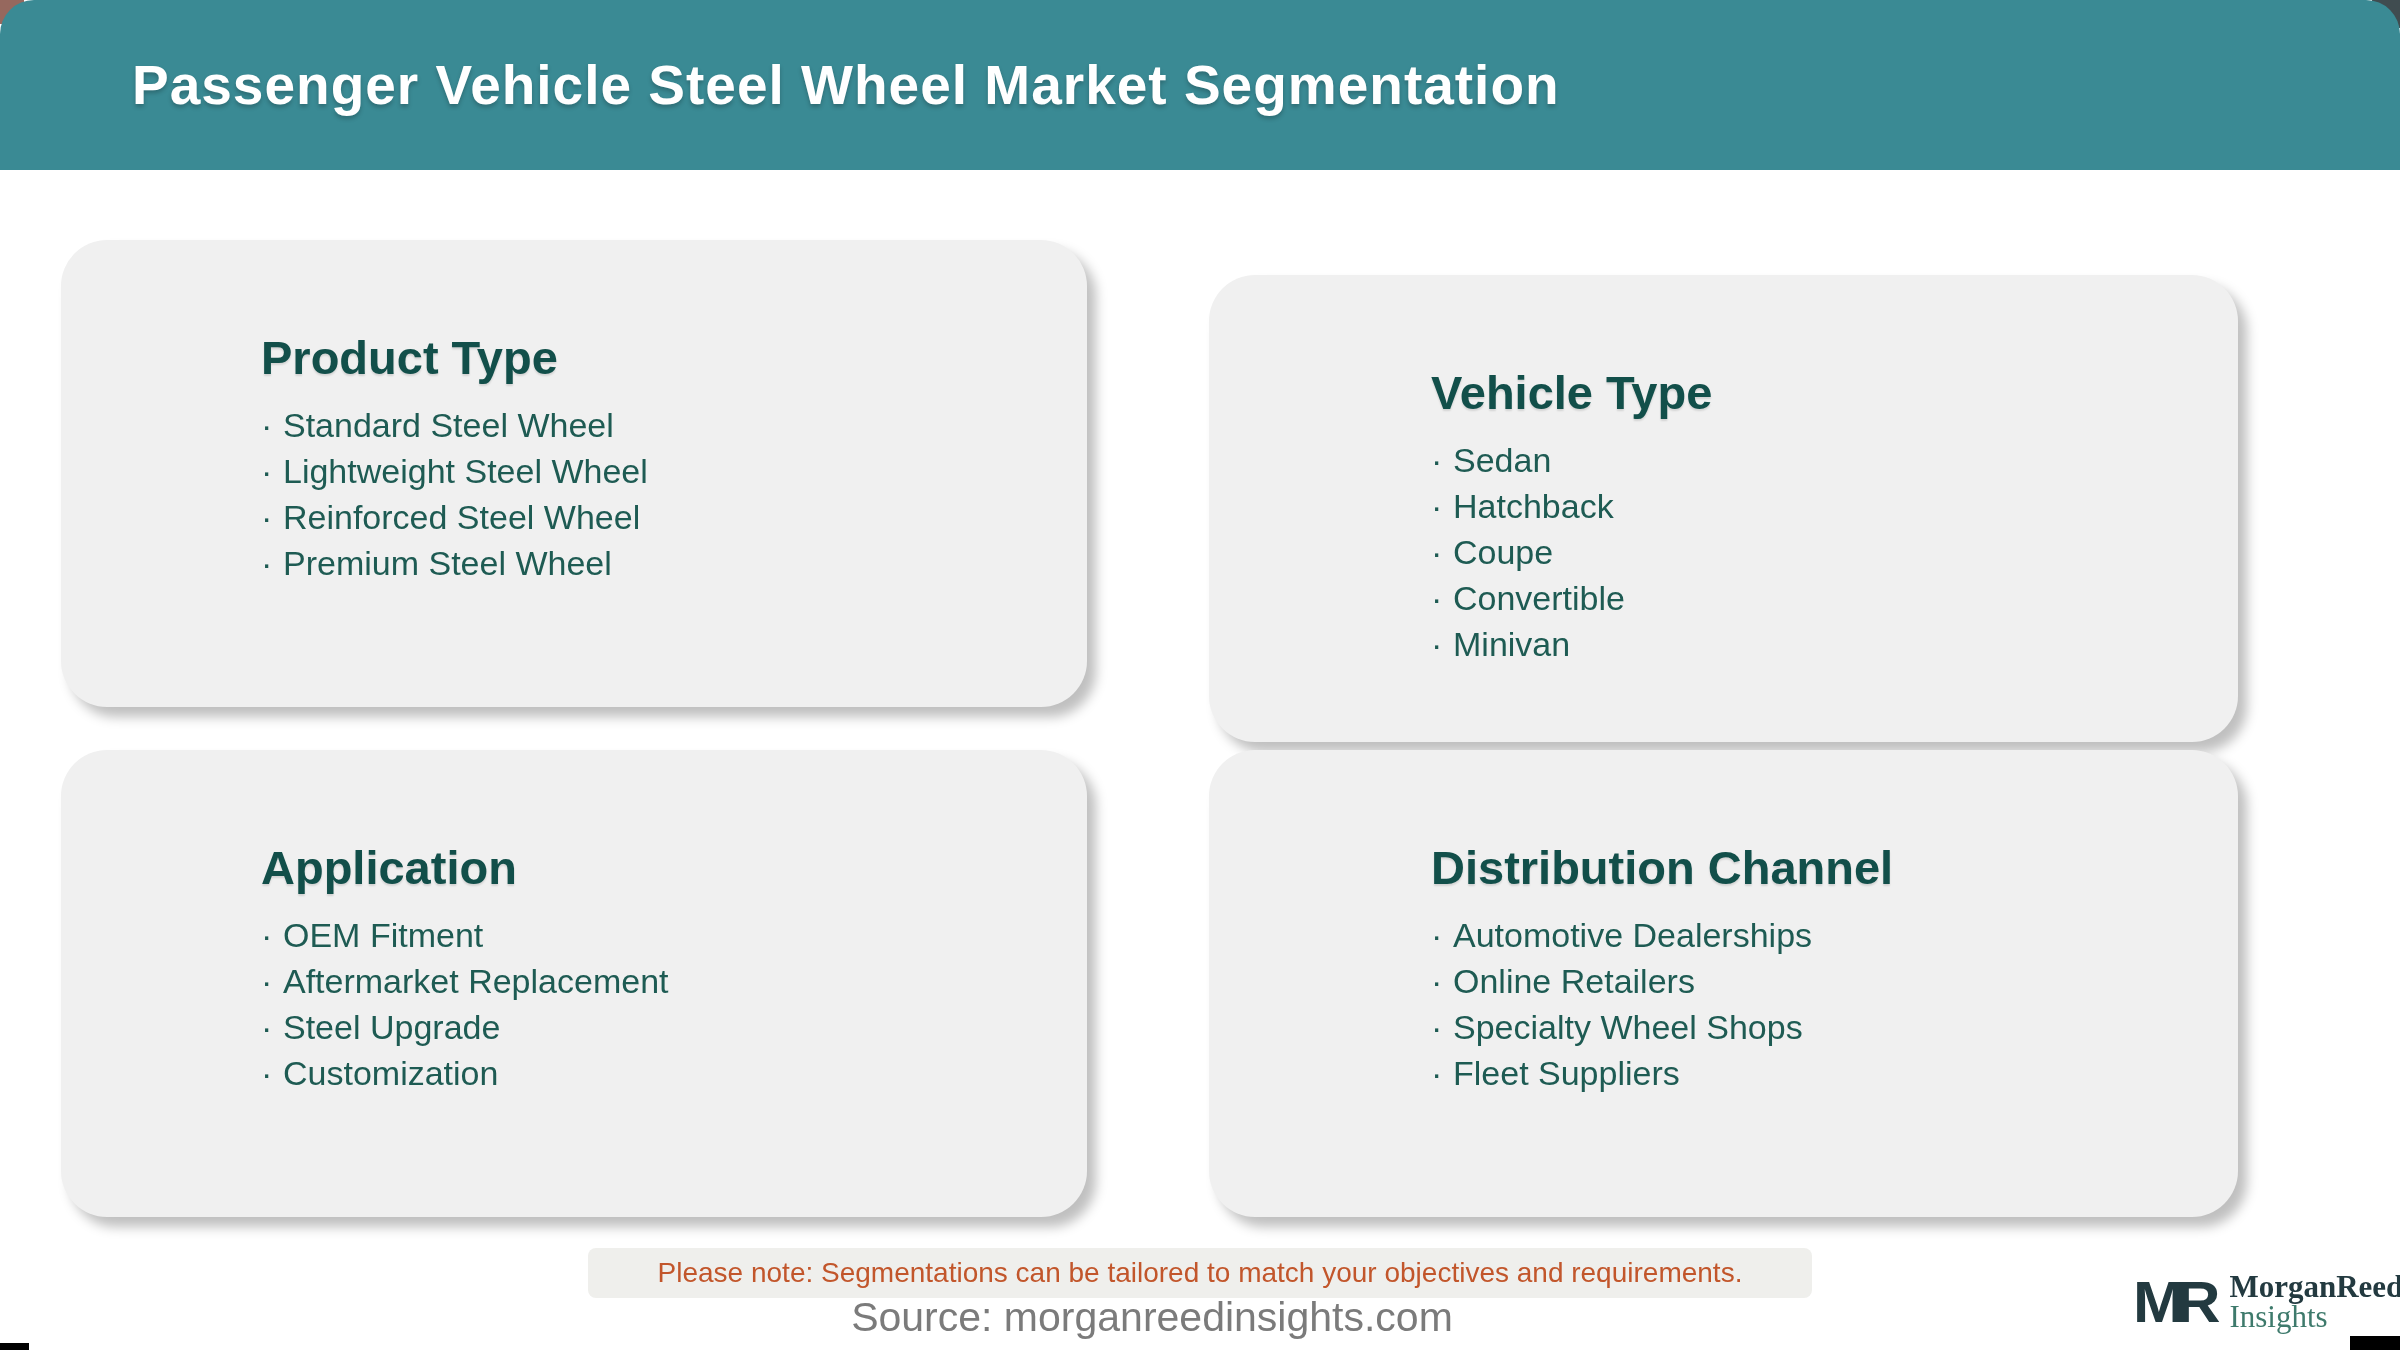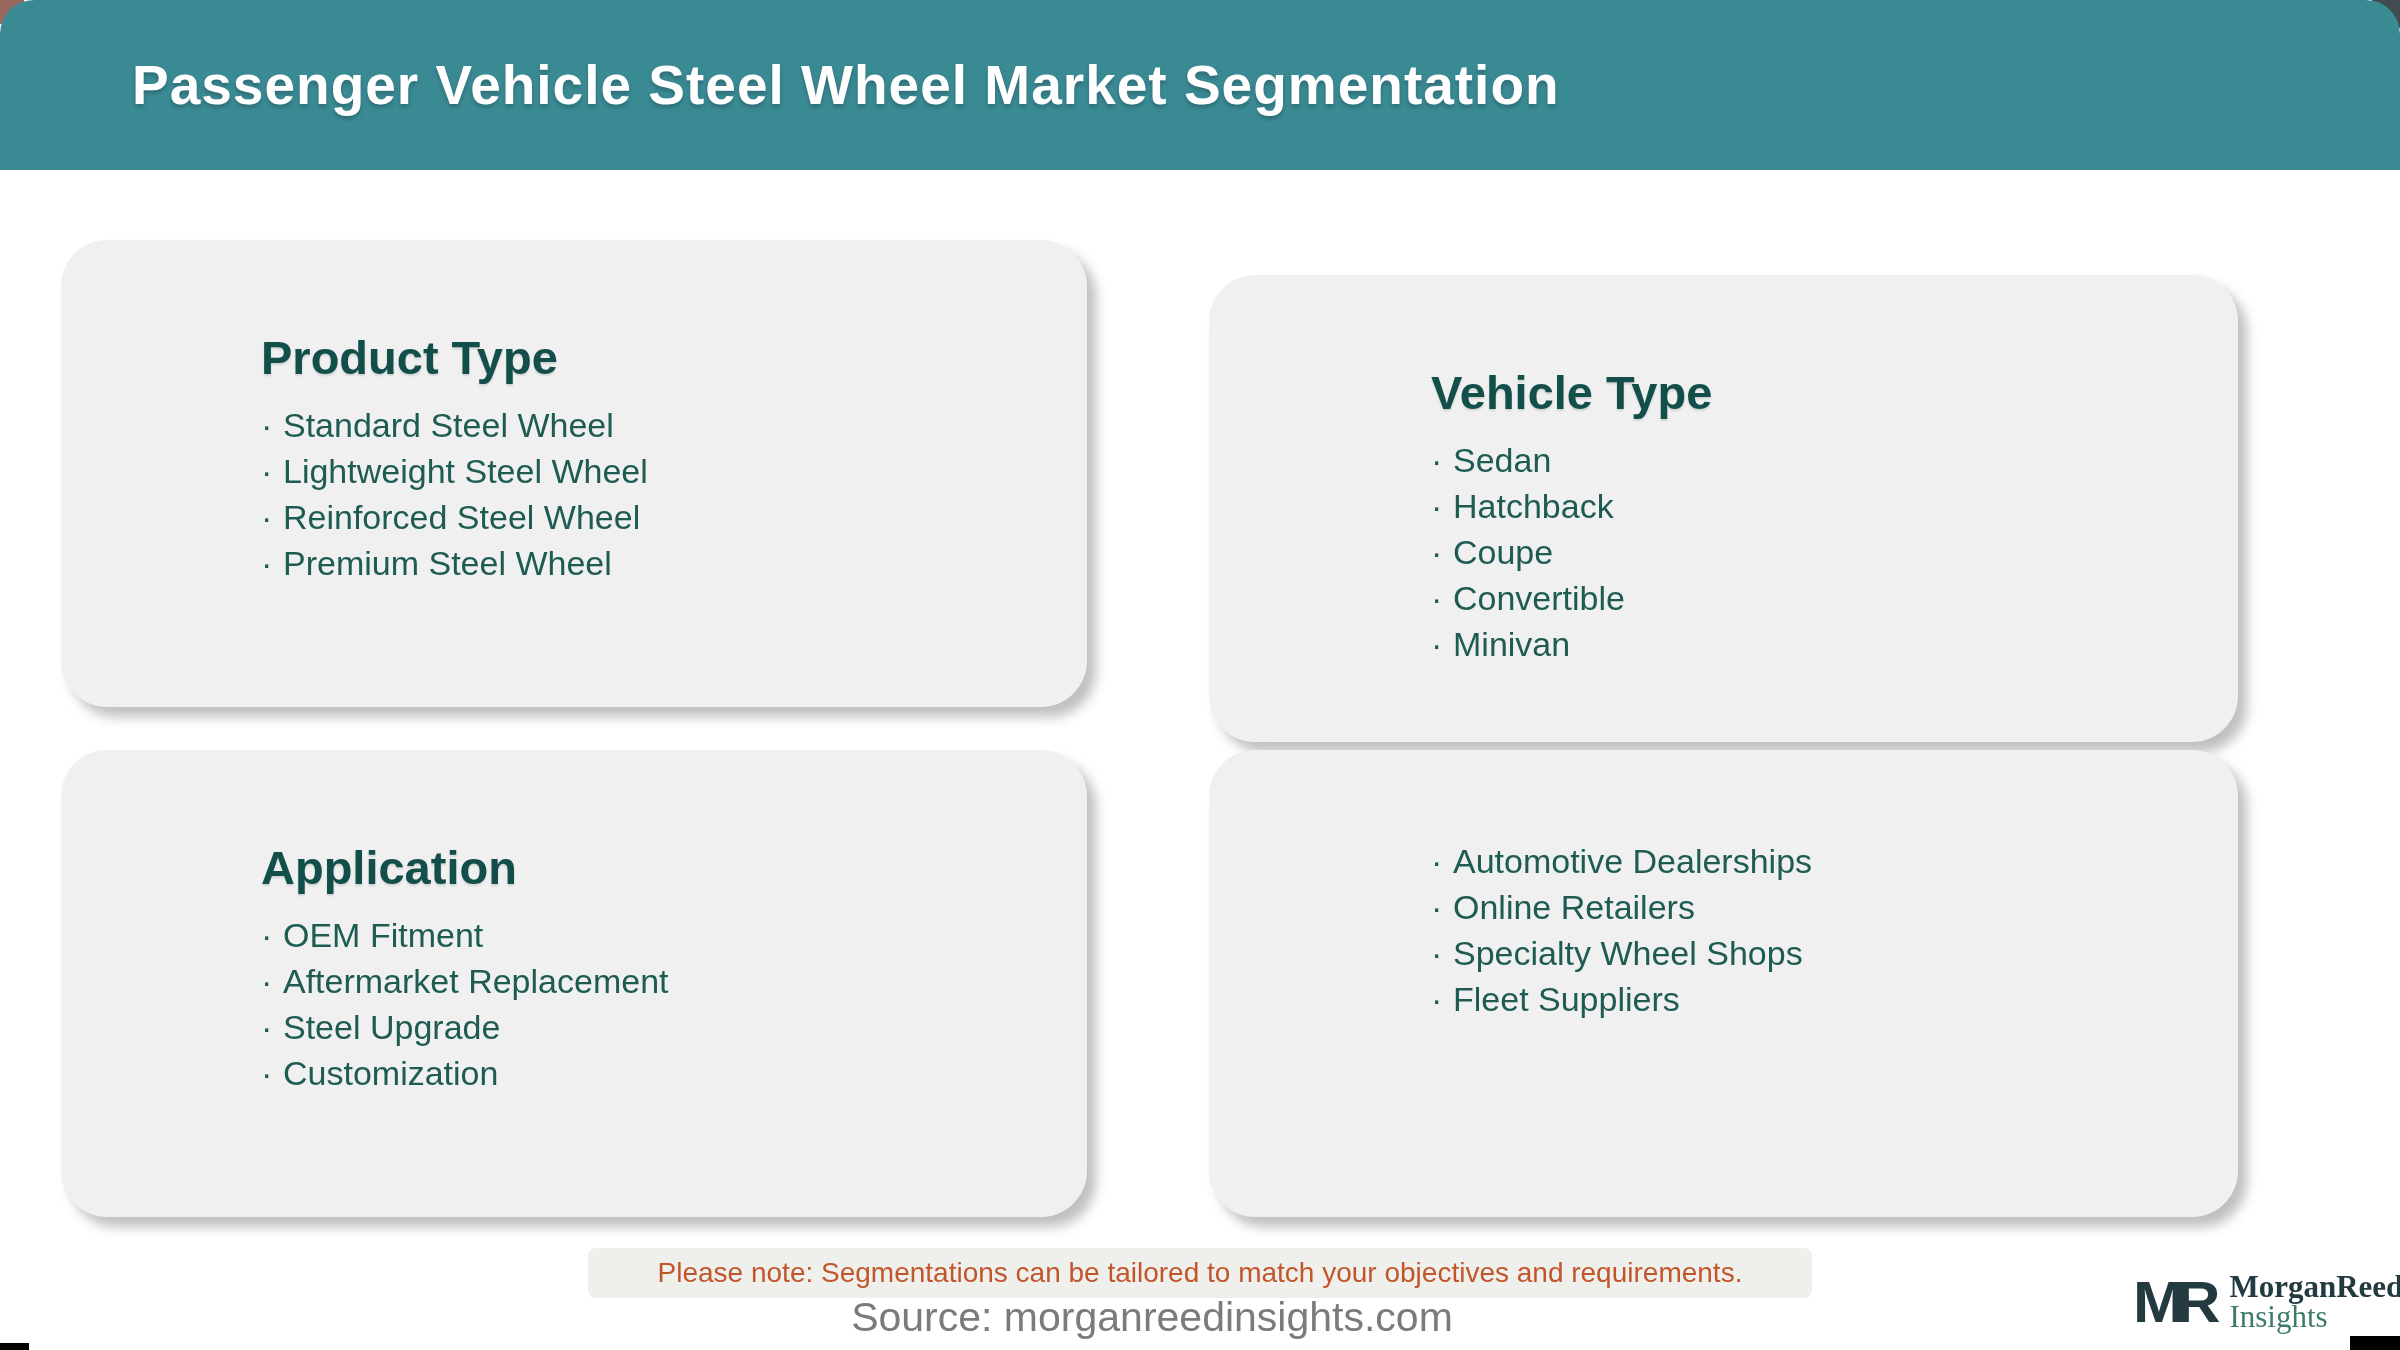--- a/index.html
+++ b/index.html
@@ -167,20 +167,21 @@
         <span>Steel Upgrade</span>
       </li>
     <li>
         <span class="bullet">·</span>
         <span>Customization</span>
       </li>
   </ul>
 </div>
 
 <div class="card pos-br">
+  <h2 class="card-title">Distribution Channel</h2>
   <ul class="card-list">
     <li>
         <span class="bullet">·</span>
         <span>Automotive Dealerships</span>
       </li>
     <li>
         <span class="bullet">·</span>
         <span>Online Retailers</span>
       </li>
     <li>

